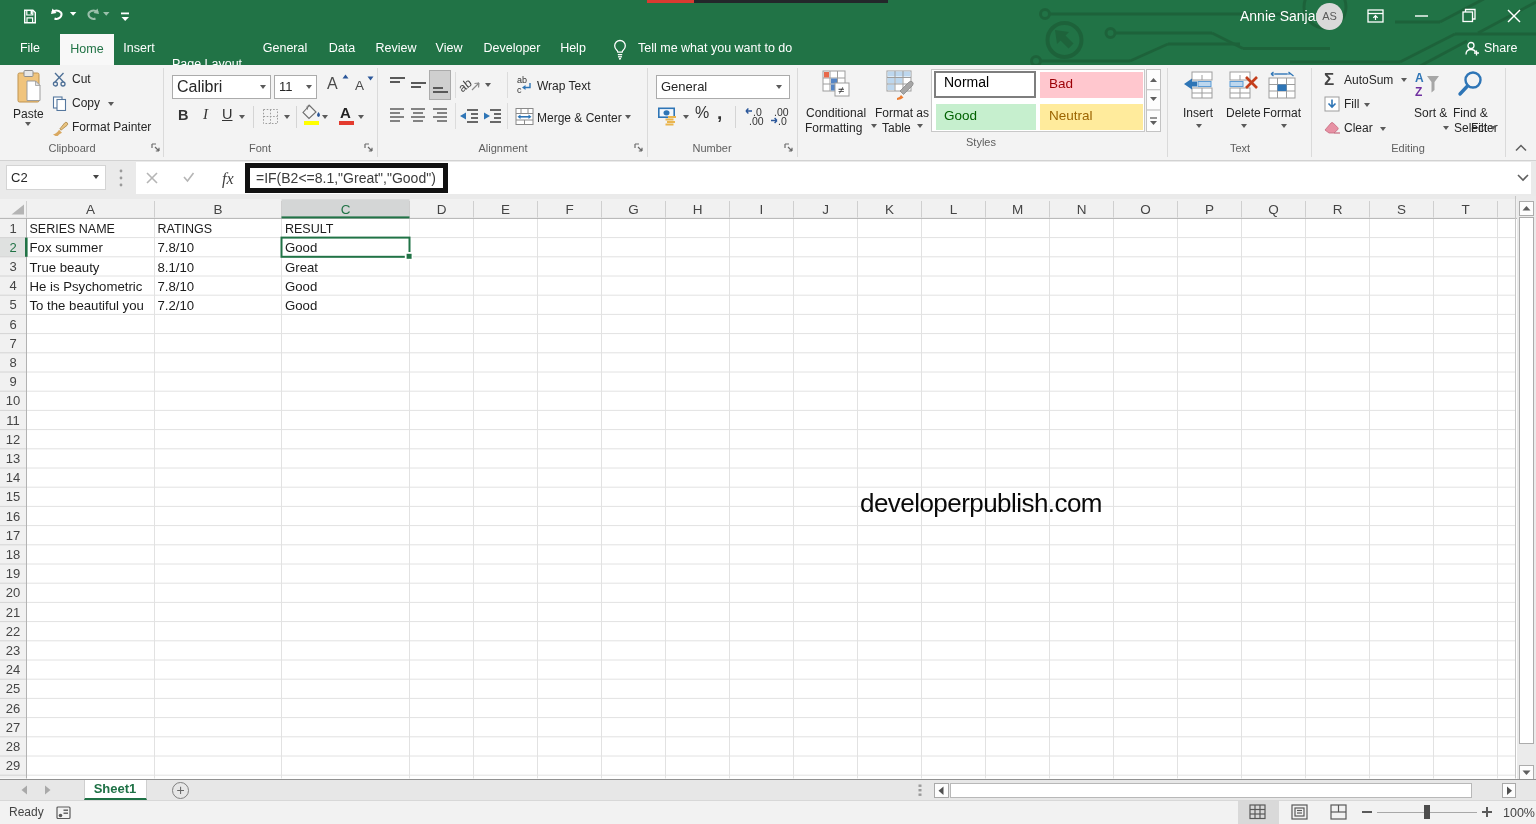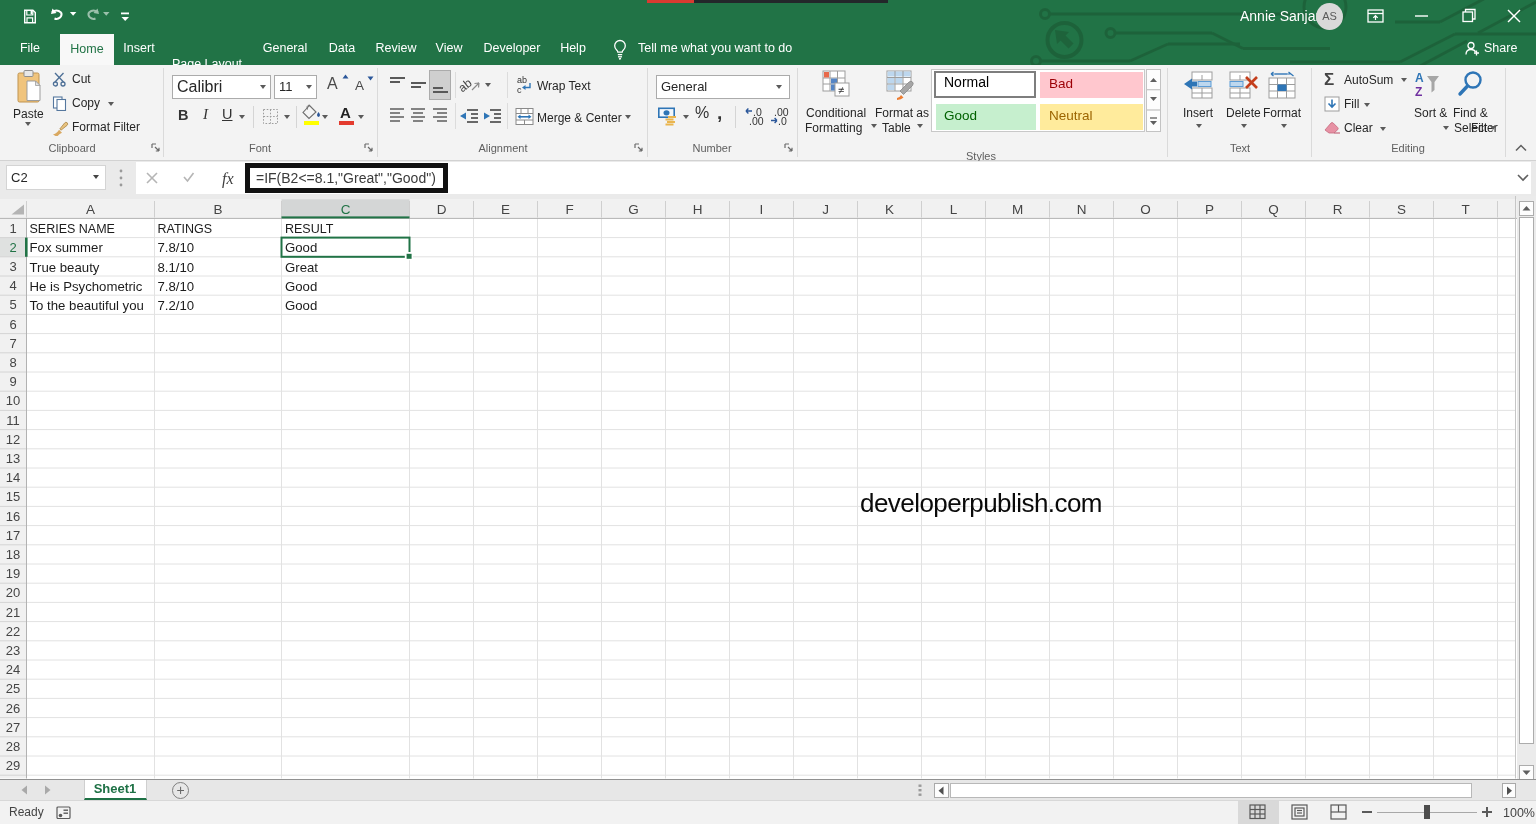--- a/index.html
+++ b/index.html
@@ -149,21 +149,21 @@
   <div class="ab gsep" style="left:647px;top:68px"></div>
   <div class="ab gsep" style="left:797px;top:68px"></div>
   <div class="ab gsep" style="left:1167px;top:68px"></div>
   <div class="ab gsep" style="left:1311px;top:68px"></div>
   <div class="ab gsep" style="left:1505px;top:68px"></div>
 
   <div class="ab glabel" style="left:32px;top:142px;width:80px">Clipboard</div>
   <div class="ab glabel" style="left:220px;top:142px;width:80px">Font</div>
   <div class="ab glabel" style="left:463px;top:142px;width:80px">Alignment</div>
   <div class="ab glabel" style="left:672px;top:142px;width:80px">Number</div>
-  <div class="ab glabel" style="left:941px;top:150px;width:80px">Styles</div>
+  <div class="ab glabel" style="left:941px;top:136px;width:80px">Styles</div>
   <div class="ab glabel" style="left:1200px;top:142px;width:80px">Text</div>
   <div class="ab glabel" style="left:1368px;top:142px;width:80px">Editing</div>
 
   <svg class="ab" style="left:150px;top:142px;width:11px;height:11px" viewBox="0 0 11 11">
         <path d="M2 2 h4 M2 2 v4 M5 5 l4 4 M9 9 v-3.2 M9 9 h-3.2" stroke="#6a6a6a" stroke-width="1.2" fill="none"></path>
       </svg>
   <svg class="ab" style="left:363px;top:142px;width:11px;height:11px" viewBox="0 0 11 11">
         <path d="M2 2 h4 M2 2 v4 M5 5 l4 4 M9 9 v-3.2 M9 9 h-3.2" stroke="#6a6a6a" stroke-width="1.2" fill="none"></path>
       </svg>
   <svg class="ab" style="left:633px;top:142px;width:11px;height:11px" viewBox="0 0 11 11">
@@ -199,21 +199,21 @@
       <rect x="1.5" y="1" width="8.5" height="11"></rect>
       <rect x="5" y="3.5" width="8.5" height="11"></rect>
     </g>
   </svg>
   <div class="ab rtxt" style="left:72px;top:96px">Copy</div>
   <div class="ab dn" style="left:108px;top:102px"></div>
   <svg class="ab" style="left:52px;top:119px;width:17px;height:17px" viewBox="0 0 17 17">
     <path d="M1 15.5 q4.5 -1.5 6 -4.8 l3 3 q-3.8 1.6 -4.8 4.3 z" fill="#d9a860"></path>
     <path d="M7.8 10 l4.8 -6 q1.3 -1.5 2.6 -0.2 t-0.2 2.6 l-6 4.8 z" fill="#e8c27e" stroke="#a98749" stroke-width="0.8"></path>
   </svg>
-  <div class="ab rtxt" style="left:72px;top:120px">Format Filter</div>
+  <div class="ab rtxt" style="left:72px;top:120px">Format Painter</div>
 
   <div class="ab combo" style="left:172px;top:75px;width:99px;height:24px"></div>
   <div class="ab rtxt" style="left:177px;top:75px;font-size:16px;line-height:24px">Calibri</div>
   <div class="ab dn" style="left:260px;top:85px"></div>
   <div class="ab combo" style="left:274px;top:75px;width:43px;height:24px"></div>
   <div class="ab rtxt" style="left:279px;top:75px;font-size:13px;line-height:24px">11</div>
   <div class="ab dn" style="left:306px;top:85px"></div>
   <div class="ab rtxt" style="left:327px;top:75px;font-size:16px;color:#4a4a4a">A</div>
   <svg class="ab" style="left:342px;top:74px;width:7px;height:5px" viewBox="0 0 7 5">
         <path d="M0.5 4.5 L3.5 0.5 L6.5 4.5 z" fill="#2b579a"></path>

